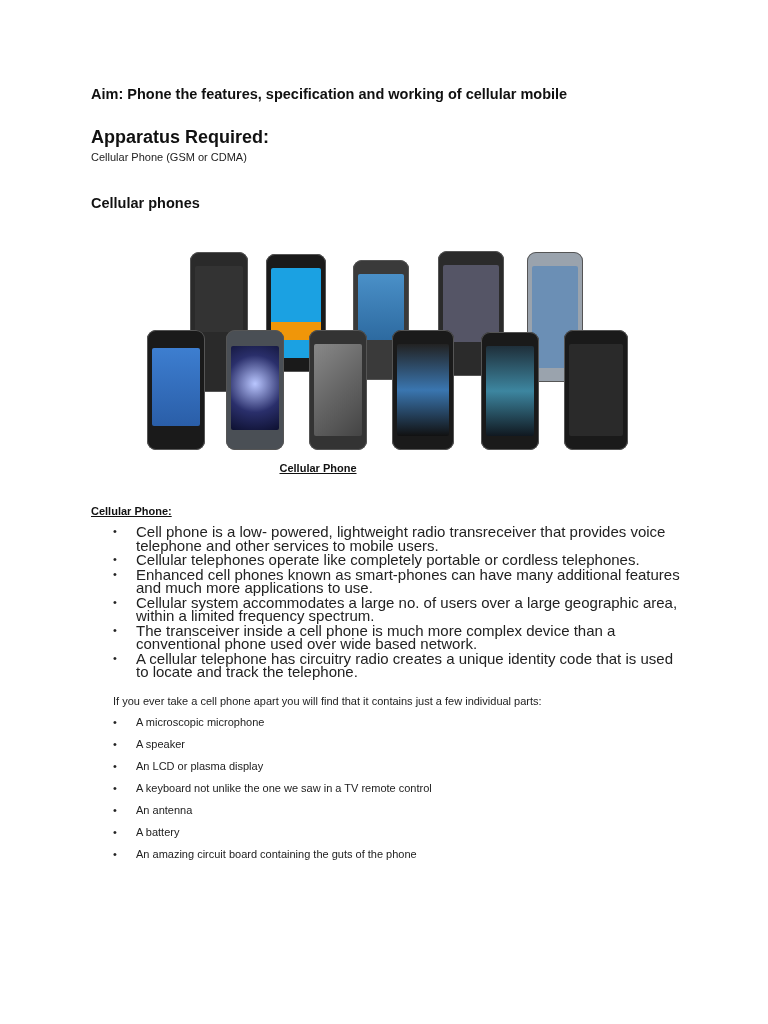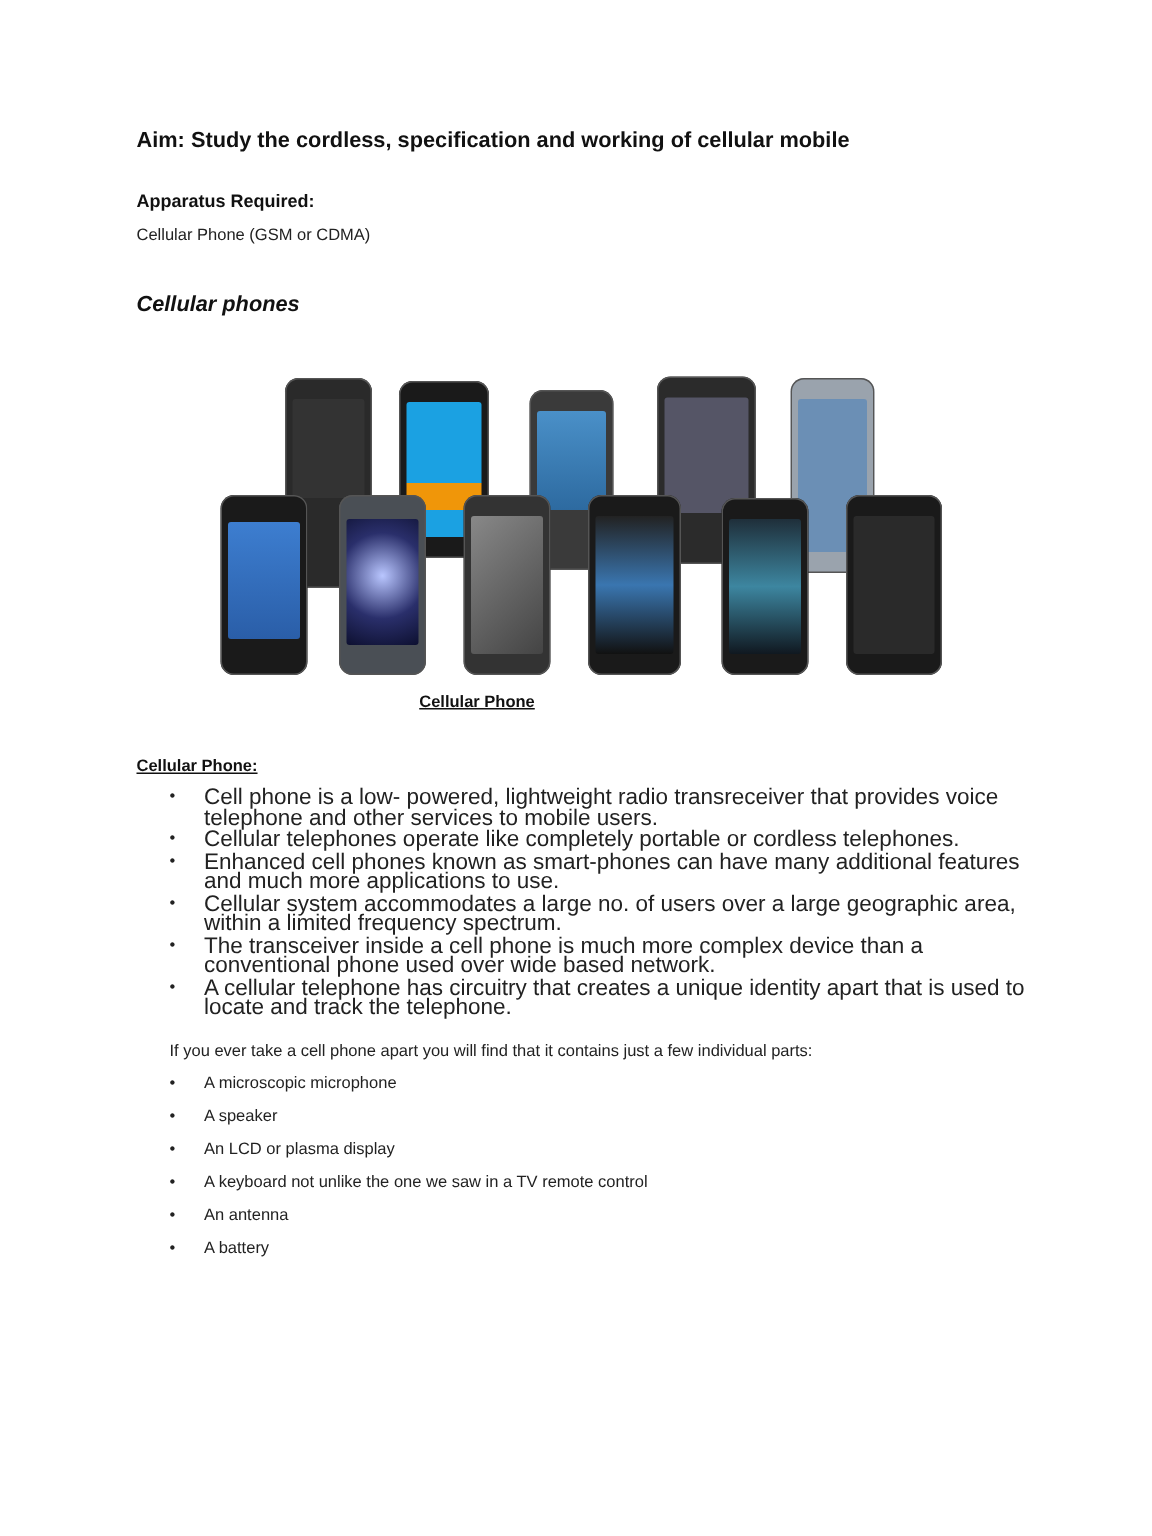--- a/index.html
+++ b/index.html
@@ -1,38 +1,38 @@
 <!DOCTYPE html>
 <html><head>
 <meta charset="utf-8">
 <style>
   html, body { margin: 0; padding: 0; background: #ffffff; }
   body { width: 768px; height: 1024px; position: relative; overflow: hidden;
          font-family: "Liberation Sans", sans-serif; color: #111; }
   .abs { position: absolute; }
   .h1 { left: 91px; top: 86px; font-size: 14.5px; font-weight: bold; color: #111; white-space: nowrap; }
-  .h2 { left: 91px; top: 127px; font-size: 12px; font-weight: bold; white-space: nowrap; }
+  .h2 { left: 91px; top: 127px; font-size: 18px; font-weight: bold; white-space: nowrap; }
   .p1 { left: 91px; top: 151px; font-size: 11px; color: #222; white-space: nowrap; text-align: right; }
-  .h3 { left: 91px; top: 195px; font-size: 14.5px; font-weight: bold; white-space: nowrap; font-style: italic; }
+  .h3 { left: 91px; top: 195px; font-size: 14.5px; font-weight: bold; white-space: nowrap; }
   .figure { left: 144px; top: 248px; width: 490px; height: 205px; }
   .caption { left: 0; width: 636px; top: 462px; text-align: center; font-size: 11px; font-weight: bold; text-decoration: underline; }
   .sec { left: 91px; top: 505px; font-size: 11px; font-weight: bold; text-decoration: underline; }
   ul.b1 { position: absolute; left: 113px; top: 525px; width: 570px; margin: 0; padding: 0; list-style: none; font-size: 15px; line-height: 13.5px; color: #222; }
   ul.b1 li { position: relative; padding-left: 23px; margin-bottom: 1px; }
   ul.b1 li::before, ul.b2 li::before { content: "\2022"; position: absolute; left: 0; top: 0; font-size: 11px; }
   .intro { left: 113px; top: 695px; font-size: 11px; color: #222; white-space: nowrap; }
   ul.b2 { position: absolute; left: 113px; top: 716px; margin: 0; padding: 0; list-style: none; font-size: 11px; color: #222; }
   ul.b2 li { position: relative; padding-left: 23px; height: 22px; line-height: 13px; white-space: nowrap; }
   .phone { position: absolute; background: #1a1a1a; border-radius: 9px; box-shadow: 0 0 0 1px #555 inset; }
   .phone .scr { position: absolute; left: 5px; right: 5px; top: 14px; bottom: 14px; border-radius: 2px; }
 </style>
 </head>
 <body>
 
-<div class="abs h1">Aim: Study the cordless, specification and working of cellular mobile</div>
+<div class="abs h1">Aim: Phone the features, specification and working of cellular mobile</div>
 <div class="abs h2">Apparatus Required:</div>
 <div class="abs p1">Cellular Phone (GSM or CDMA)</div>
 <div class="abs h3">Cellular phones</div>
 
 <div class="abs figure">
 
   <div class="phone" style="left:46px;top:4px;width:58px;height:140px;background:#2a2a2a;">
       <div class="scr" style="background:#333;bottom:60px;"></div>
     </div>
   <div class="phone" style="left:122px;top:6px;width:60px;height:118px;">
@@ -70,24 +70,25 @@
 
 <div class="abs caption">Cellular Phone</div>
 
 <div class="abs sec">Cellular Phone:</div>
 <ul class="b1">
   <li>Cell phone is a low- powered, lightweight radio transreceiver that provides voice telephone and other services to mobile users.</li>
   <li>Cellular telephones operate like completely portable or cordless telephones.</li>
   <li>Enhanced cell phones known as smart-phones can have many additional features and much more applications to use.</li>
   <li>Cellular system accommodates a large no. of users over a large geographic area, within a limited frequency spectrum.</li>
   <li>The transceiver inside a cell phone is much more complex device than a conventional phone used over wide based network.</li>
-  <li>A cellular telephone has circuitry that creates a unique identity apart that is used to locate and track the telephone.</li>
+  <li>A cellular telephone has circuitry radio creates a unique identity code that is used to locate and track the telephone.</li>
 </ul>
 
 <div class="abs intro">If you ever take a cell phone apart you will find that it contains just a few individual parts:</div>
 <ul class="b2">
   <li>A microscopic microphone</li>
   <li>A speaker</li>
   <li>An LCD or plasma display</li>
   <li>A keyboard not unlike the one we saw in a TV remote control</li>
   <li>An antenna</li>
   <li>A battery</li>
+  <li>An amazing circuit board containing the guts of the phone</li>
 </ul>
 
 </body></html>

